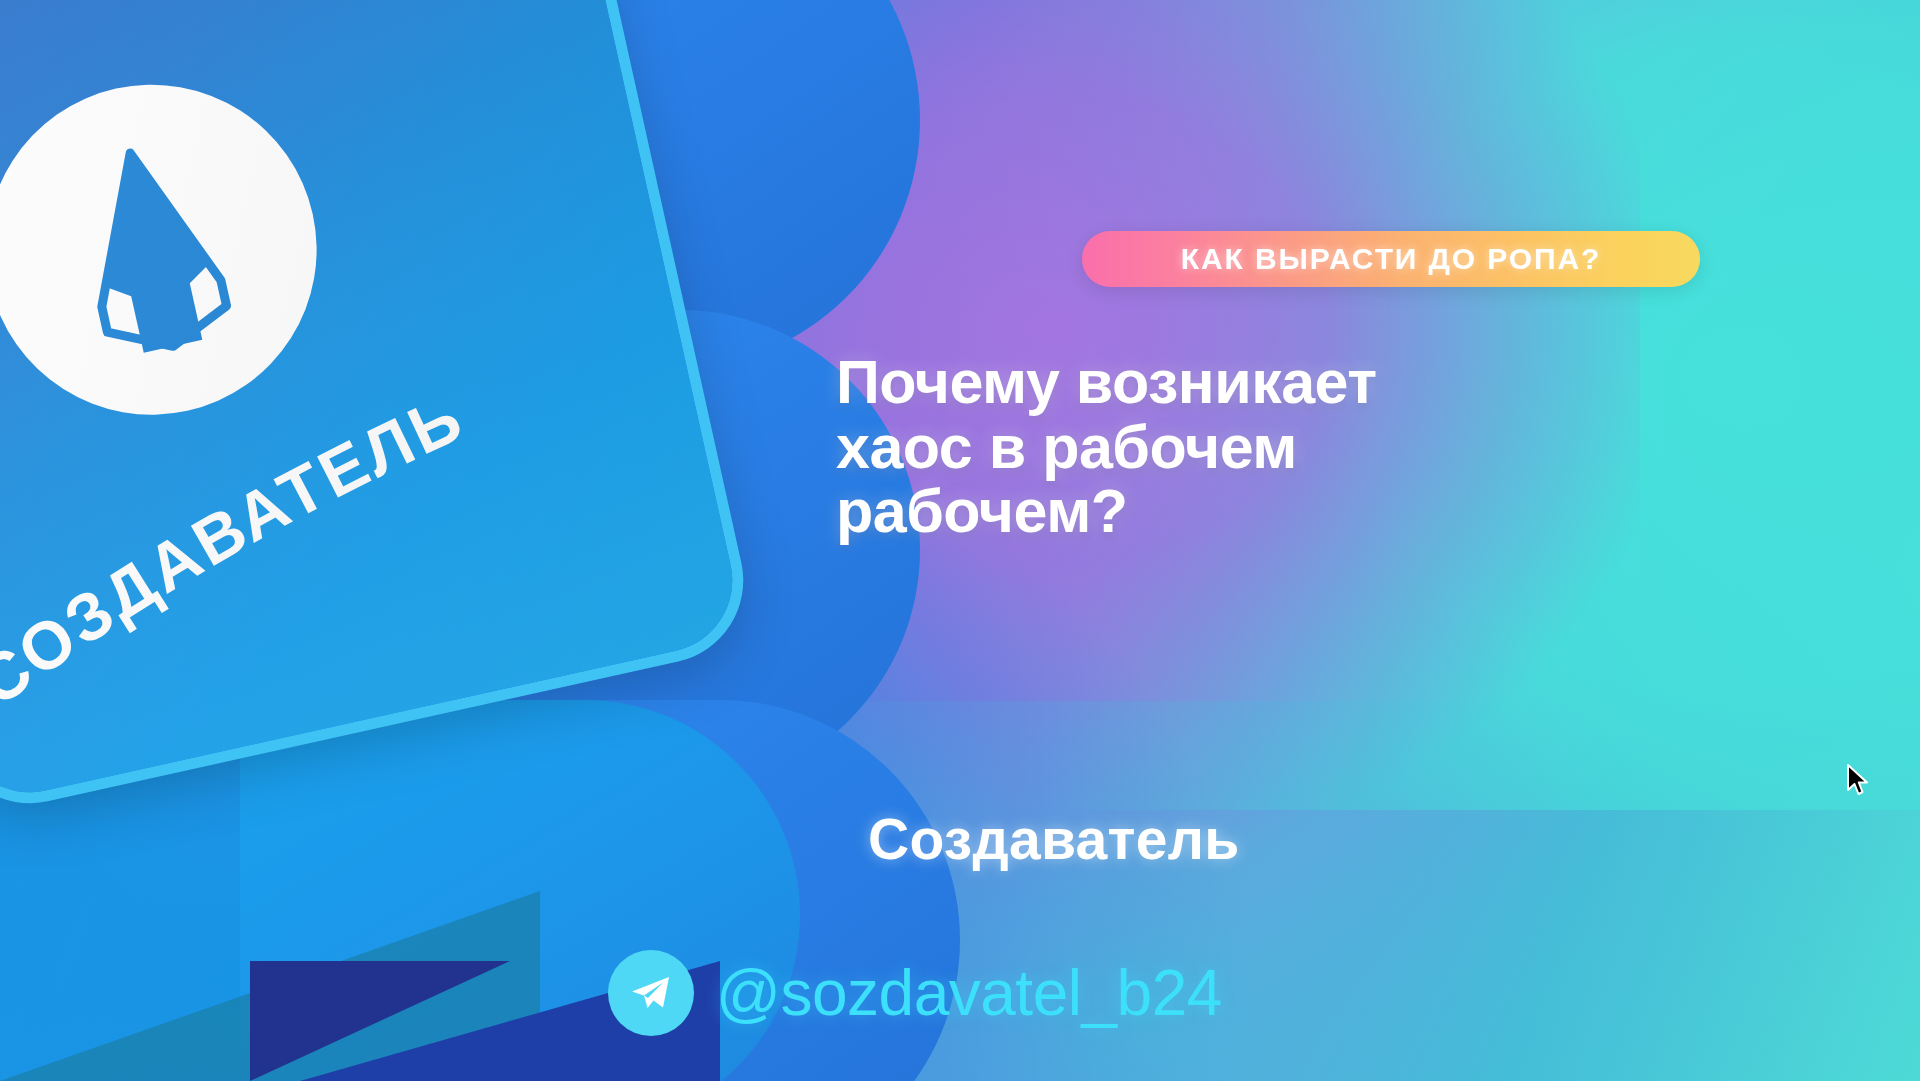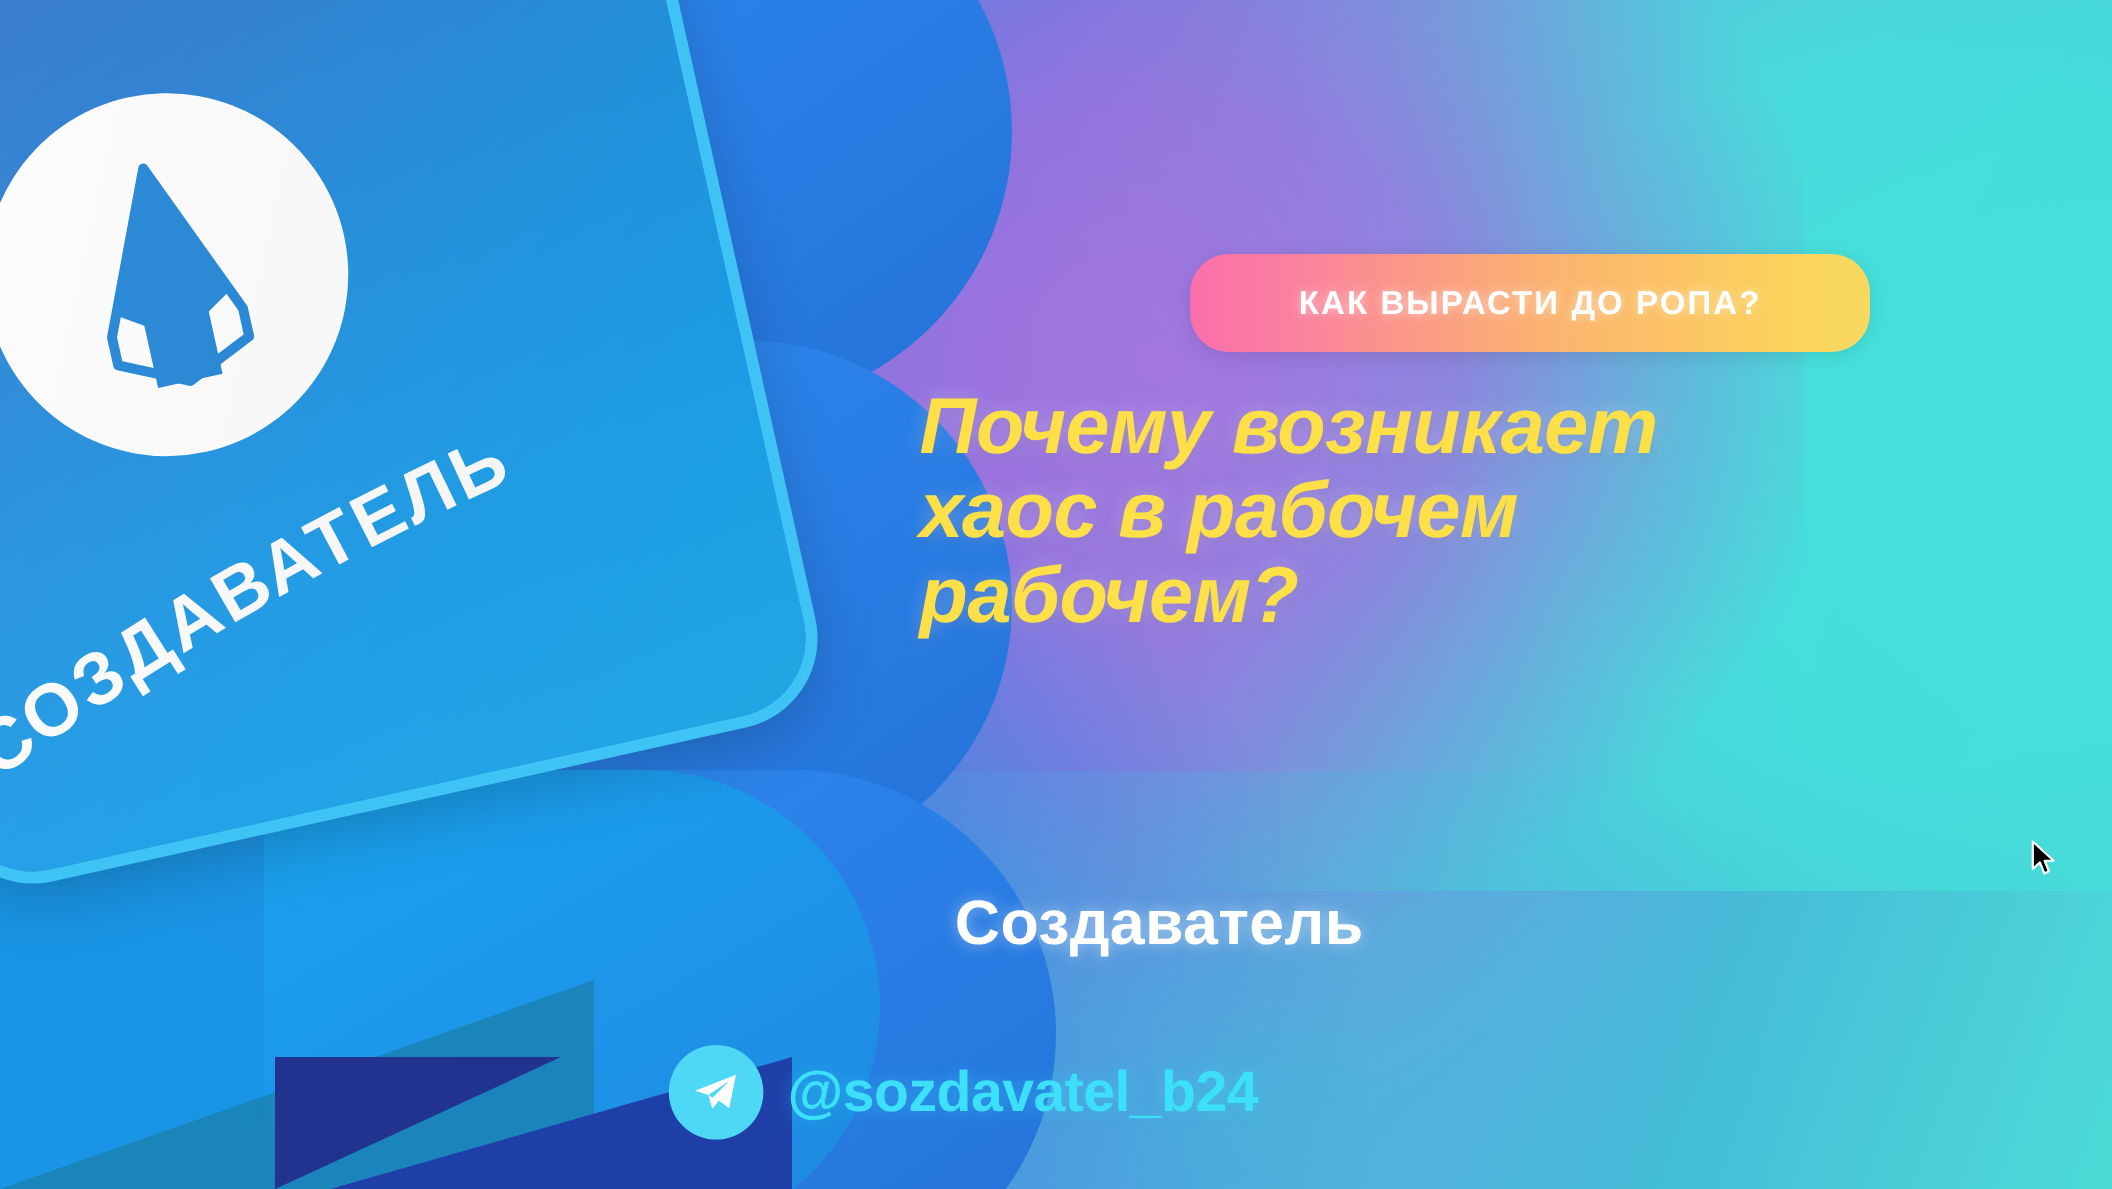--- a/index.html
+++ b/index.html
@@ -155,21 +155,21 @@
     font-size:67px;
     letter-spacing:3.5px;
   }
 
   
   #content { position:absolute; left:0; top:0; width:1920px; height:1081px; }
 
   #badge {
     position:absolute;
     left:1082px; top:231px;
-    width:618px; height:89px;
+    width:618px; height:56px;
     border-radius:35px;
     background:linear-gradient(90deg,
         #fa6fab 0%,
         #fb7fa0 14%,
         #fb9b86 34%,
         #fbb271 52%,
         #fcc265 70%,
         #fad35d 88%,
         #f8d95f 100%);
     display:flex; align-items:center; justify-content:center;
@@ -181,27 +181,26 @@
     font-weight:bold;
     letter-spacing:1.9px;
     text-shadow:0 0 10px rgba(255,255,255,0.55);
     white-space:nowrap;
   }
 
   #headline {
     position:absolute;
     left:836px; top:350px;
     width:1010px;
-    color:#fde047;
-    font-size:72px;
+    color:#ffffff;
+    font-size:61px;
     line-height:1.06;
     font-weight:bold;
     letter-spacing:-0.5px;
     text-shadow:0 0 16px rgba(255,255,255,0.30), 0 3px 10px rgba(40,40,90,0.18);
-    font-style:italic;
   }
   #headline .hl-line { display:block; }
 
   #subtitle {
     position:absolute;
     left:868px; top:806px;
     color:#ffffff;
     font-size:57px;
     font-weight:bold;
     letter-spacing:0.3px;
@@ -216,22 +215,22 @@
   #tg-icon {
     width:86px; height:86px;
     border-radius:50%;
     background:#4ed8f5;
     display:flex; align-items:center; justify-content:center;
     flex:0 0 auto;
   }
   #tg-icon svg { width:48px; height:48px; display:block; }
   #handle-text {
     color:#3de0fb;
-    font-size:52px;
-    font-weight:bold;
+    font-size:64px;
+    font-weight:normal;
     letter-spacing:-0.5px;
     text-shadow:0 0 16px rgba(60,220,250,0.45);
     white-space:nowrap;
     text-align:center;
   }
 
   
   #cursor {
     position:absolute;
     left:1846px; top:764px;

